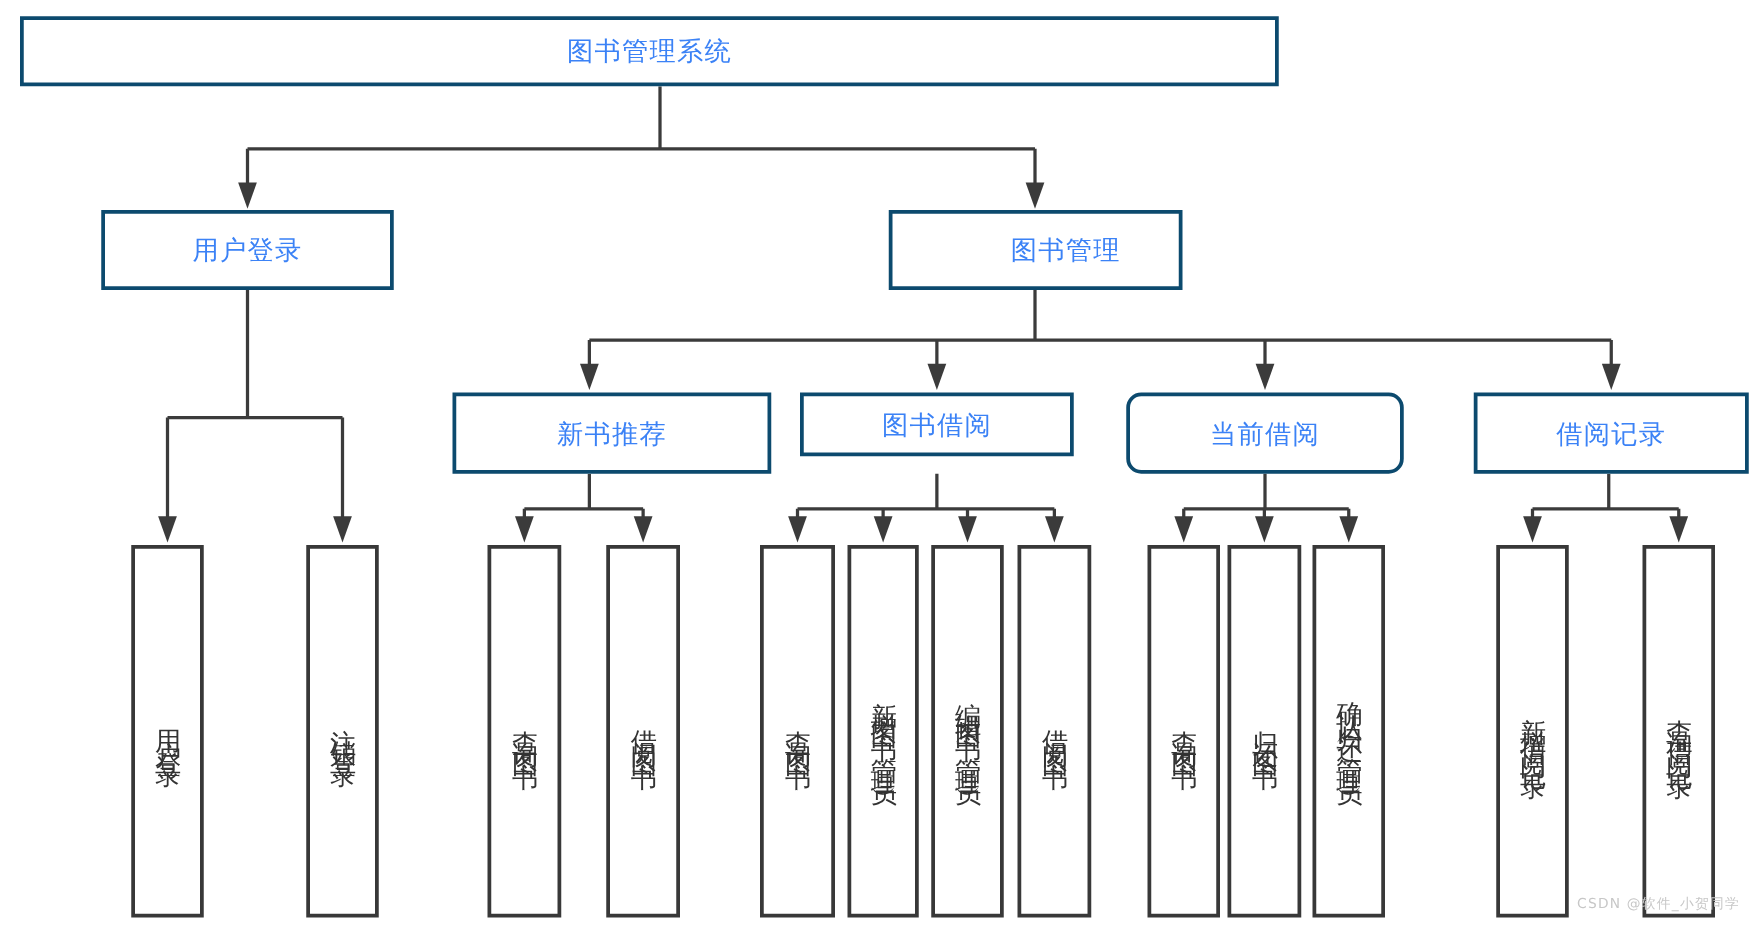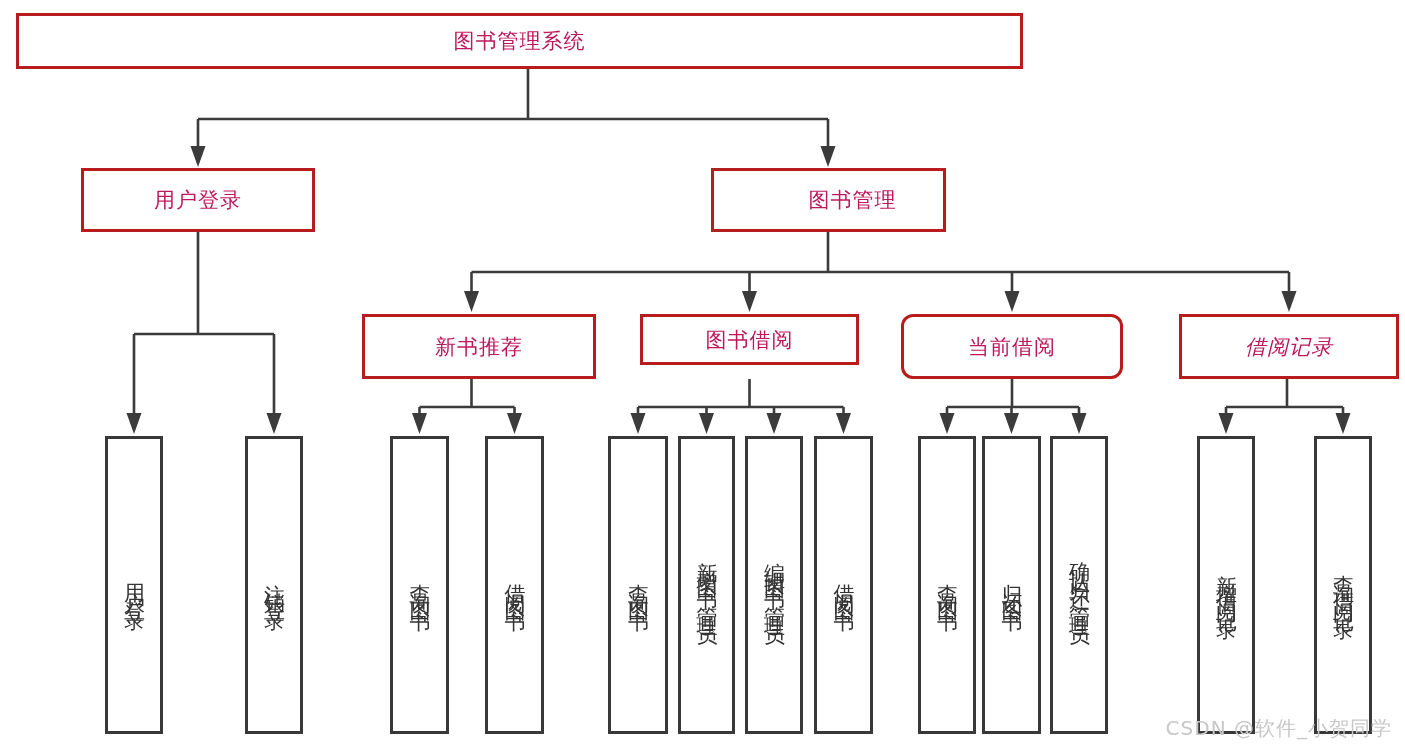--- a/index.html
+++ b/index.html
@@ -3,34 +3,34 @@
 <meta charset="utf-8">
 <style>
   html,body{margin:0;padding:0;background:#ffffff;}
   .stage{
     position:relative;width:1405px;height:747px;background:#ffffff;overflow:hidden;
     font-family:"DejaVu Sans","Liberation Sans",sans-serif;color:#333333;
   }
   .wires{position:absolute;left:0;top:0;pointer-events:none;}
   .hbox{
     position:absolute;box-sizing:border-box;background:#ffffff;
-    border:3px solid #b91c1c;display:flex;align-items:center;justify-content:center;
-    font-size:21px;color:#be185d;letter-spacing:1px;white-space:nowrap;
+    border:3px solid #0c4a6e;display:flex;align-items:center;justify-content:center;
+    font-size:21px;color:#3b82f6;letter-spacing:1px;white-space:nowrap;
   }
   .leaf{
     position:absolute;box-sizing:border-box;background:#ffffff;
     border:3px solid #383838;top:436px;height:298px;width:58px;
     display:flex;align-items:center;justify-content:center;
   }
   .leaf span{
     writing-mode:vertical-rl;text-orientation:mixed;
     font-size:21px;letter-spacing:9px;line-height:1;color:#333333;white-space:nowrap;
   }
   .watermark{
-    position:absolute;right:13px;top:715px;font-size:20px;color:#c7c7c7;
+    position:absolute;right:13px;top:715px;font-size:11px;color:#c7c7c7;
     letter-spacing:1px;white-space:nowrap;
   }
 </style>
 </head>
 <body>
 
 <div class="stage">
 
   <svg class="wires" width="1405" height="747" viewBox="0 0 1405 747">
     <defs>
@@ -66,24 +66,24 @@
       <use href="#ah" transform="translate(1226,434)"></use>
       <use href="#ah" transform="translate(1343,434)"></use>
     </g>
   </svg>
 
   <div class="hbox" style="left:16px;top:13px;width:1007px;height:56px;">图书管理系统</div>
 
   <div class="hbox" style="left:81px;top:168px;width:234px;height:64px;">用户登录</div>
   <div class="hbox" style="left:711px;top:168px;width:235px;height:64px;padding-left:48px;">图书管理</div>
 
-  <div class="hbox" style="left:362px;top:314px;width:234px;height:65px;">新书推荐</div>
+  <div class="hbox" style="left:362px;top:314px;width:255px;height:65px;">新书推荐</div>
   <div class="hbox" style="left:640px;top:314px;width:219px;height:51px;">图书借阅</div>
   <div class="hbox" style="left:901px;top:314px;width:222px;height:65px;border-radius:12px;">当前借阅</div>
-  <div class="hbox" style="left:1179px;top:314px;width:220px;height:65px;font-style:italic;">借阅记录</div>
+  <div class="hbox" style="left:1179px;top:314px;width:220px;height:65px;">借阅记录</div>
 
   <div class="leaf" style="left:105px;">
     <span>用户登录</span>
   </div>
   <div class="leaf" style="left:245px;">
     <span>注销登录</span>
   </div>
 
   <div class="leaf" style="left:390px;width:59px;">
     <span>查询图书</span>

